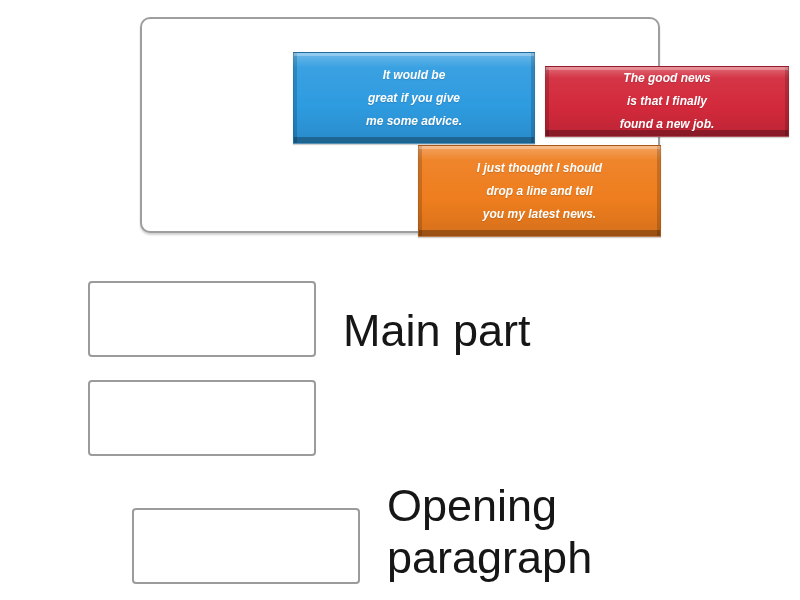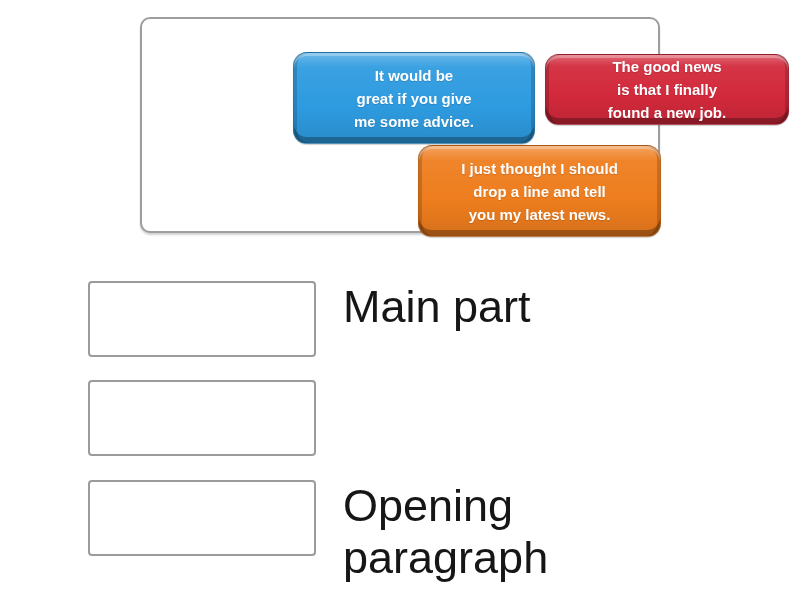--- a/index.html
+++ b/index.html
@@ -19,58 +19,59 @@
     background: #ffffff;
     border: 2px solid #9e9e9e;
     border-radius: 10px;
     box-sizing: border-box;
     box-shadow: 0 2px 2px rgba(0,0,0,0.18);
   }
 
   
   .card {
     position: absolute;
-    border-radius: 14px;
+    border-radius: 0;
     display: flex; align-items: center; justify-content: center;
     text-align: center;
     color: #ffffff;
     font-weight: 700;
-    font-size: 15px;
+    font-size: 12px;
     line-height: 23px;
     white-space: pre-line;
     box-sizing: border-box;
     cursor: pointer;
     text-shadow: 0 1px 1px rgba(0,0,0,0.15);
     background-image: linear-gradient(180deg,
       rgba(255,255,255,0.30) 0%,
       rgba(255,255,255,0.06) 16%,
       rgba(0,0,0,0.00) 60%,
       rgba(0,0,0,0.10) 100%);
     box-shadow:
       inset 0 3px 0 rgba(255,255,255,0.28),
       inset 3px 0 0 rgba(0,0,0,0.16),
       inset -3px 0 0 rgba(0,0,0,0.16),
       inset 0 -6px 0 rgba(0,0,0,0.28),
       0 1px 1px rgba(0,0,0,0.18);
     border: 1px solid rgba(0,0,0,0.22);
+    font-style: italic;
   }
   .card-blue   { left: 151px; top: 33px;  width: 242px; height: 92px; background-color: #2e9be0; }
-  .card-red    { left: 403px; top: 35px;  width: 244px; height: 71px; background-color: #d2293b; }
+  .card-red    { left: 403px; top: 47px;  width: 244px; height: 71px; background-color: #d2293b; }
   .card-orange { left: 276px; top: 126px; width: 243px; height: 92px; background-color: #ee7d1e; }
 
   
   .row {
     position: absolute;
     left: 88px;
     display: flex;
-    align-items: flex-start;
+    align-items: flex-end;
   }
   .row-1 { top: 281px; }
   .row-2 { top: 380px; }
-  .row-3 { top: 480px; }
+  .row-3 { top: 480px; margin-left: 44px; }
 
   .dropzone {
     width: 228px; height: 76px;
     background: #ffffff;
     border: 2px solid #9b9b9b;
     border-radius: 4px;
     box-sizing: border-box;
     flex: 0 0 auto;
   }
   .row-label {

